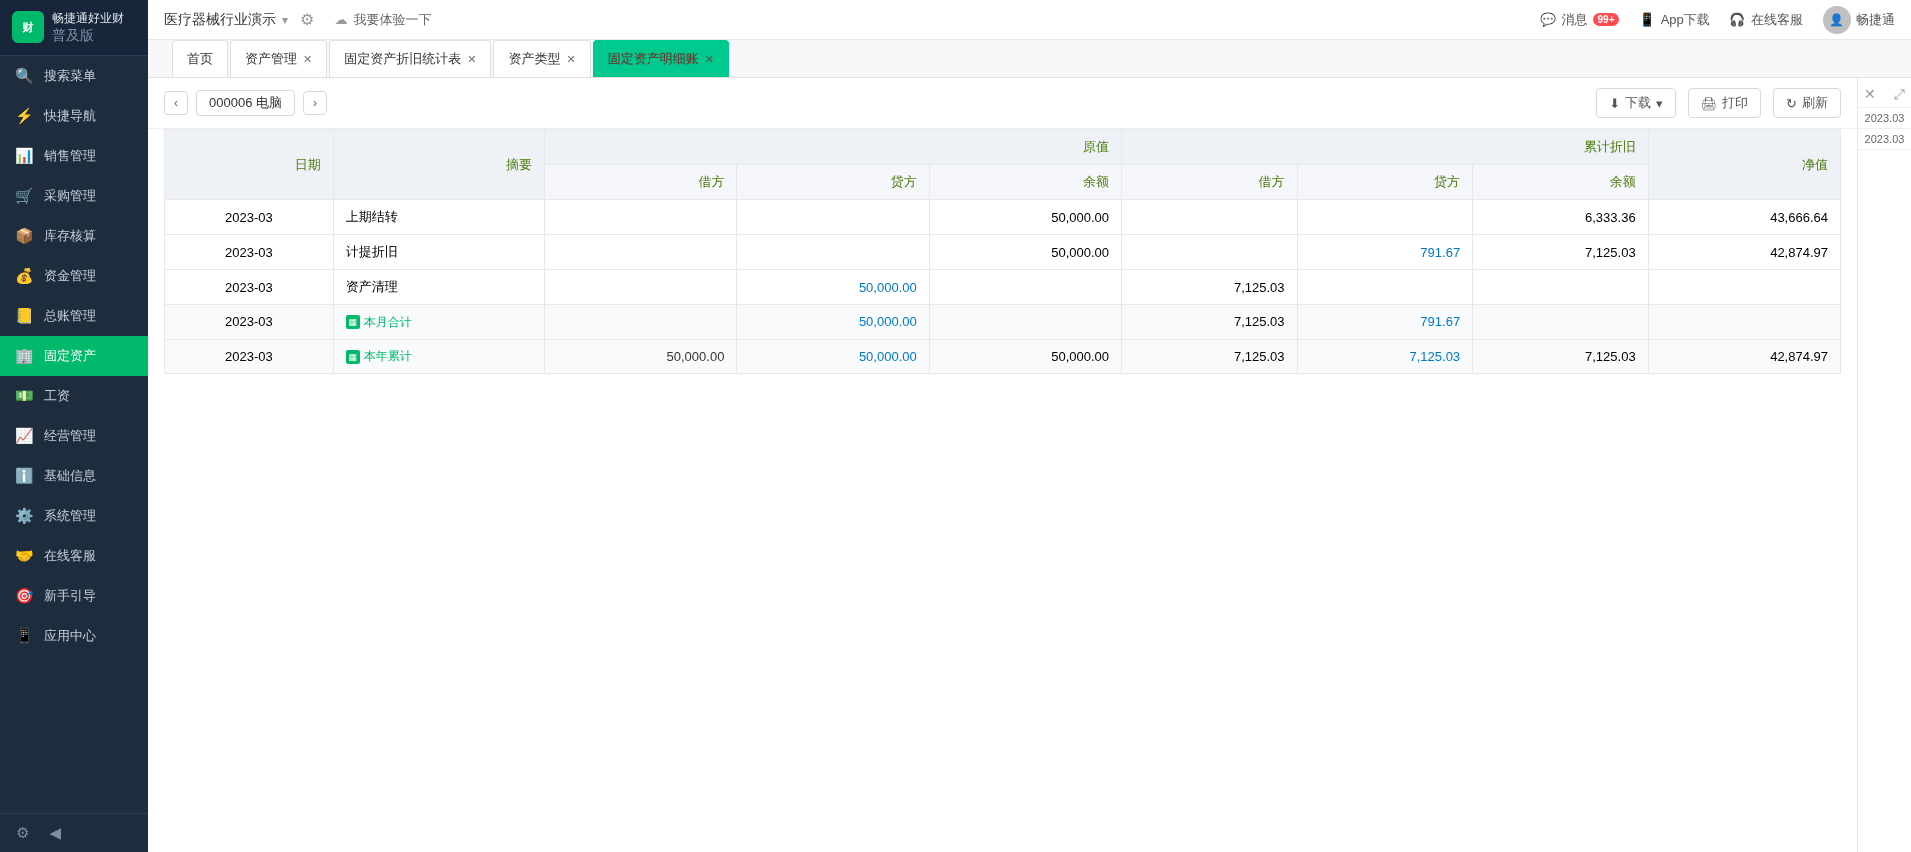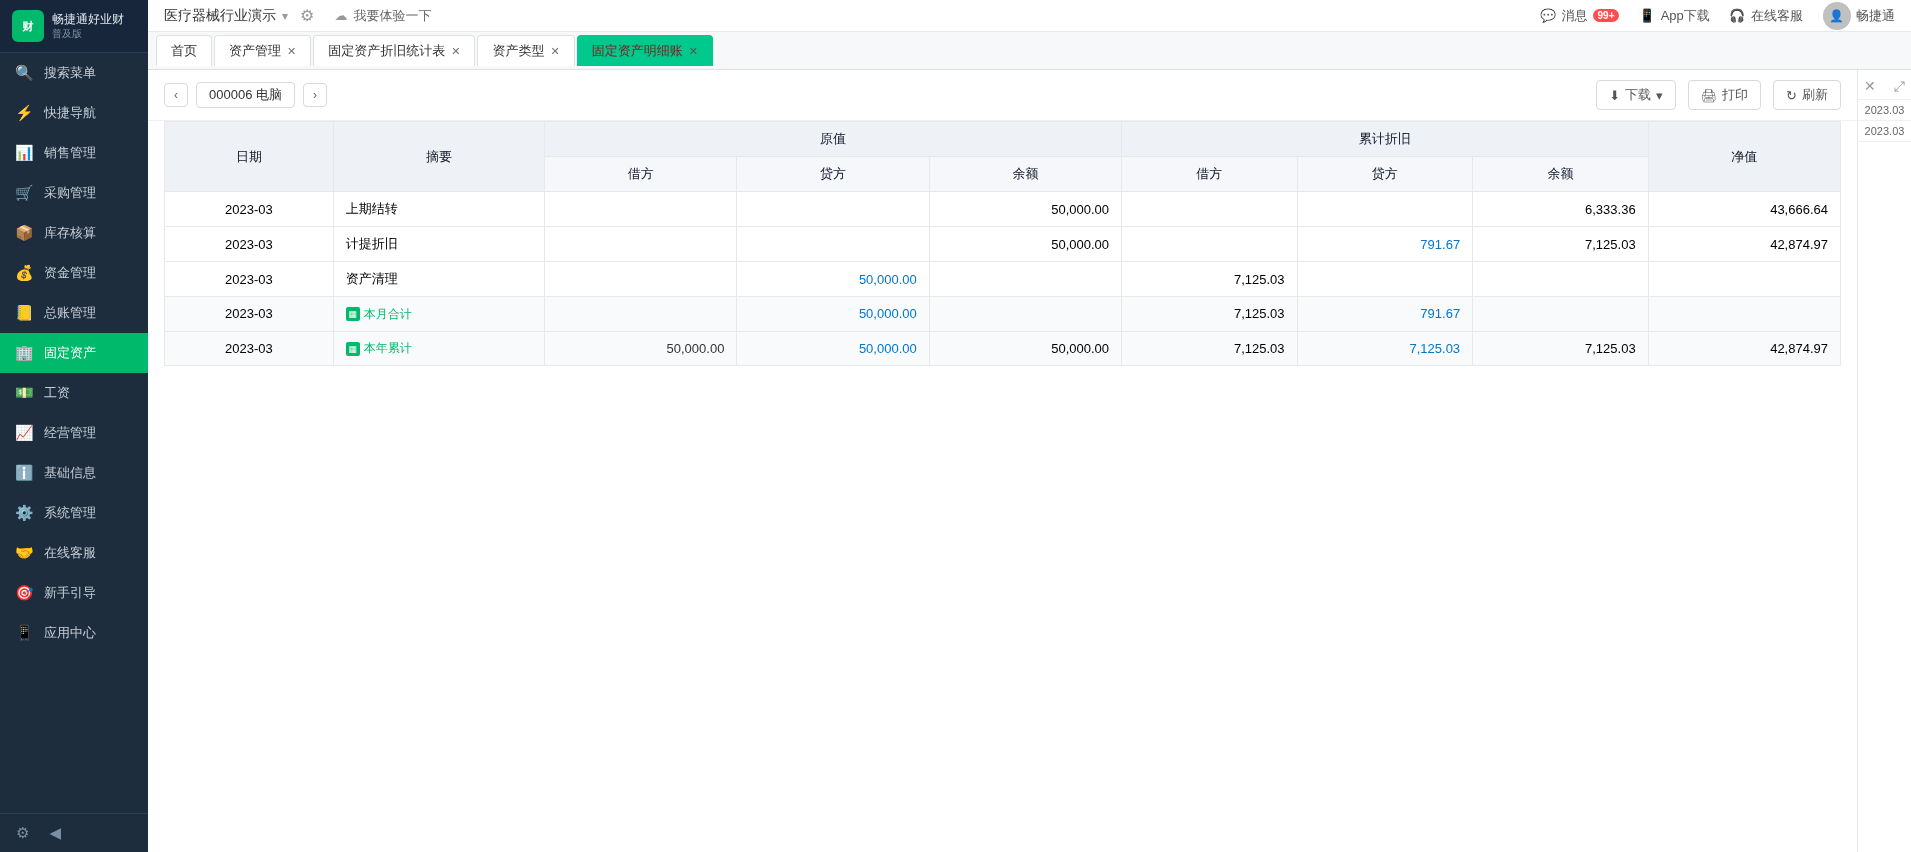--- a/index.html
+++ b/index.html
@@ -24,21 +24,21 @@
       border-bottom: 1px solid #2a3f54;
     }
     .sidebar-logo-icon {
       width: 32px; height: 32px;
       background: #00b96b;
       border-radius: 6px;
       display: flex; align-items: center; justify-content: center;
       color: white; font-size: 11px; font-weight: bold;
     }
     .sidebar-logo-text { font-size: 12px; color: #e0e6ed; line-height: 1.4; }
-    .sidebar-logo-sub { font-size: 10px; color: #7a8fa3; }
+    .sidebar-logo-sub { font-size: 14px; color: #7a8fa3; }
     .sidebar-scroll { flex: 1; overflow-y: auto; overflow-x: hidden; }
     .sidebar-scroll::-webkit-scrollbar { width: 4px; }
     .sidebar-scroll::-webkit-scrollbar-thumb { background: #2e4057; border-radius: 2px; }
     .sidebar-item {
       display: flex; align-items: center; gap: 10px;
       padding: 11px 16px;
       cursor: pointer;
       color: #c5cdd8;
       font-size: 13px;
       transition: background 0.2s;
@@ -58,21 +58,21 @@
       flex: 1;
       display: flex;
       flex-direction: column;
       overflow: hidden;
       background: #f0f2f5;
     }
 
     
     .topbar {
       background: white;
-      height: 32px;
+      height: 40px;
       display: flex;
       align-items: center;
       padding: 0 16px;
       border-bottom: 1px solid #e8e8e8;
       gap: 12px;
     }
     .topbar-title {
       font-size: 14px; color: #333;
       display: flex; align-items: center; gap: 6px;
     }
@@ -106,22 +106,21 @@
       border-radius: 50%;
       display: flex; align-items: center; justify-content: center;
       font-size: 12px; color: white;
     }
 
     
     .tabbar {
       background: #f7f8fa;
       border-bottom: 1px solid #e0e0e0;
       display: flex;
-      align-items: center;
-      padding: 0 8px;
+      padding: 0 24px;
       height: 38px;
       gap: 2px;
     }
     .tab {
       padding: 6px 14px;
       border-radius: 4px 4px 0 0;
       font-size: 13px;
       cursor: pointer;
       color: #555;
       display: flex; align-items: center; gap: 6px;
@@ -204,23 +203,23 @@
       font-size: 13px;
     }
     .data-table th, .data-table td {
       border: 1px solid #e8e8e8;
       padding: 8px 12px;
       text-align: right;
       white-space: nowrap;
     }
     .data-table th {
       background: #f5f7fa;
-      color: #0f172a;
+      color: #4d7c0f;
       font-weight: 500;
-      text-align: center;
+      text-align: right;
     }
     .data-table td.left { text-align: left; }
     .data-table td.center { text-align: center; }
     .data-table .group-header th {
       background: #eef1f6;
     }
     .data-table .sum-row td {
       background: #f9fafb;
     }
     .month-tag {

